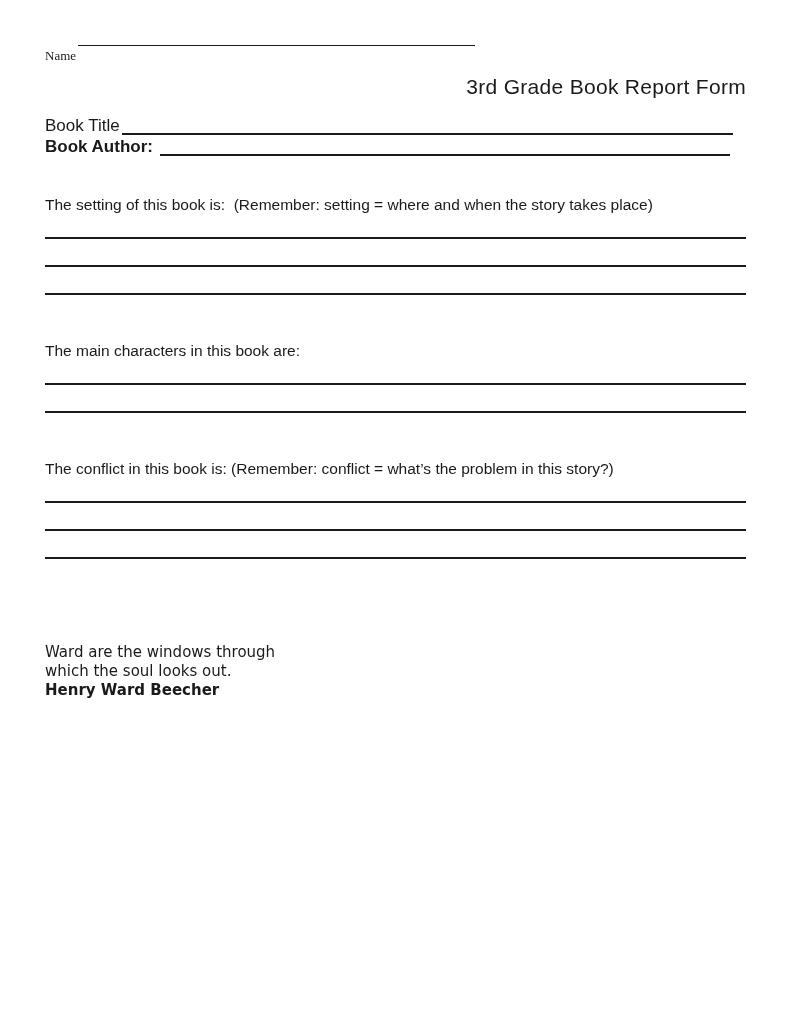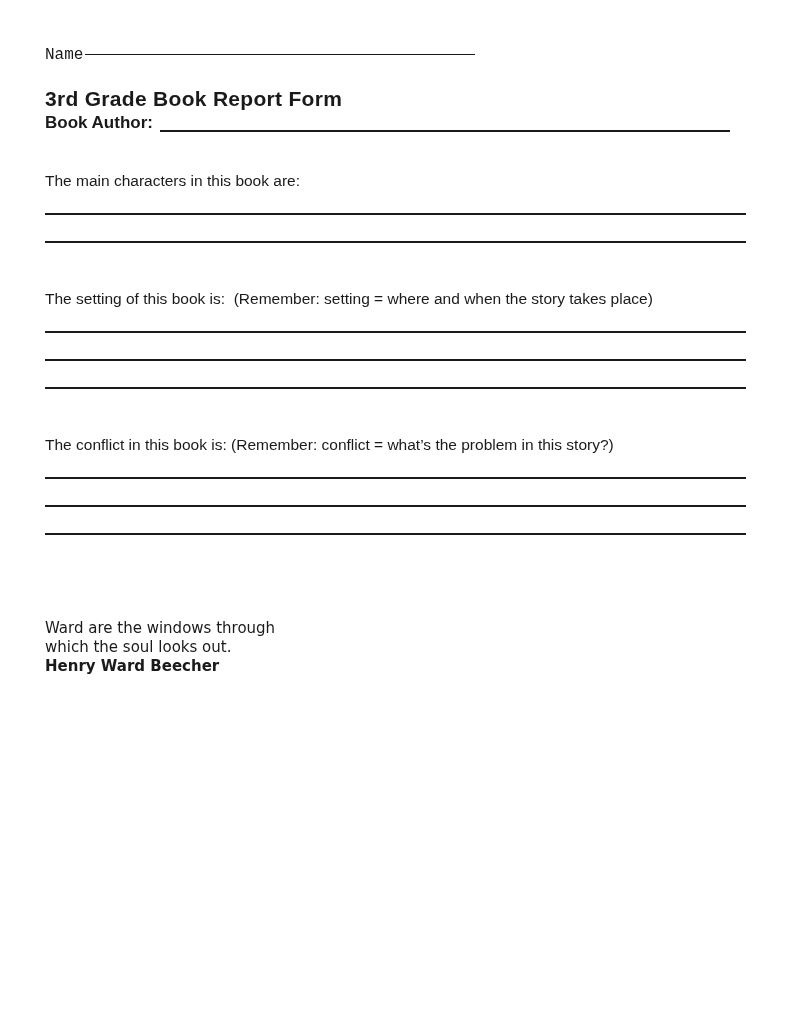--- a/index.html
+++ b/index.html
@@ -12,41 +12,40 @@
     background: var(--paper);
     color: var(--ink);
     overflow: hidden;
     font-family: "Liberation Sans", sans-serif;
   }
   .content { padding: 45px 45px 0 45px; }
 
   
   .name-row {
     display: flex;
-    align-items: center;
+    align-items: flex-start;
     width: 430px;
-    font-family: Liberation Mono, monospace;
-    font-size: 16px;
+    font-family: Liberation Serif, serif;
+    font-size: 13px;
     line-height: 21px;
   }
   .name-underline {
     flex: 1;
     border-bottom: 1px solid var(--ink);
     margin-bottom: 2px;
     margin-left: 2px;
   }
 
   
   .form-title {
-    margin-top: 20px;
-    text-align: left;
+    margin-top: 8px;
+    text-align: right;
     font-size: 21px;
     line-height: 26px;
     letter-spacing: 0.3px;
-    font-weight: bold;
   }
 
   
   .field-row {
     display: flex;
     align-items: flex-end;
     font-size: 17px;
     line-height: 21px;
     white-space: pre;
   }
@@ -87,39 +86,43 @@
 <div class="page">
   <div class="content">
 
     <div class="name-row">
       <span>Name</span>
       <span class="name-underline"></span>
     </div>
 
     <div class="form-title">3rd Grade Book Report Form</div>
 
+    <div class="field-row book-title">
+      <span>Book Title</span>
+      <span class="fill-line"></span>
+    </div>
 
     <div class="field-row book-author">
       <span>Book Author: </span>
       <span class="fill-line"></span>
     </div>
 
     <div class="sections">
   <div class="section">
-    <div class="section-prompt">The main characters in this book are:</div>
+    <div class="section-prompt">The setting of this book is:  (Remember: setting = where and when the story takes place)</div>
     <div class="answer-lines">
+            <div class="answer-line"></div>
             <div class="answer-line"></div>
             <div class="answer-line"></div>
           </div>
   </div>
 
   <div class="section">
-    <div class="section-prompt">The setting of this book is:  (Remember: setting = where and when the story takes place)</div>
+    <div class="section-prompt">The main characters in this book are:</div>
     <div class="answer-lines">
-            <div class="answer-line"></div>
             <div class="answer-line"></div>
             <div class="answer-line"></div>
           </div>
   </div>
 
   <div class="section">
     <div class="section-prompt">The conflict in this book is: (Remember: conflict = what’s the problem in this story?)</div>
     <div class="answer-lines">
             <div class="answer-line"></div>
             <div class="answer-line"></div>

